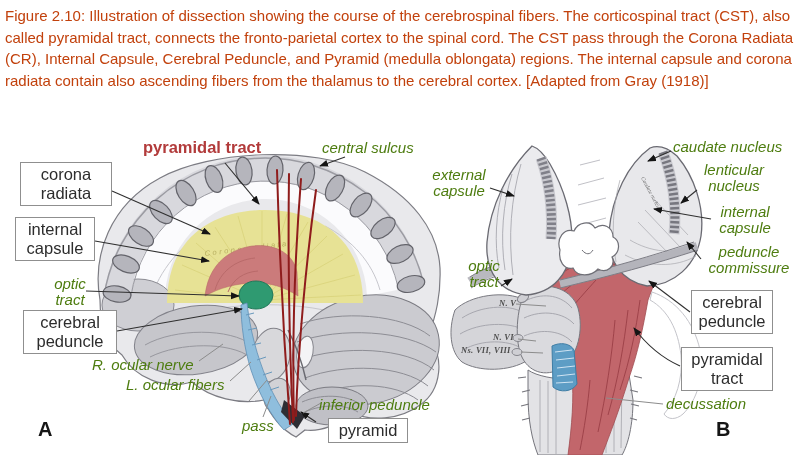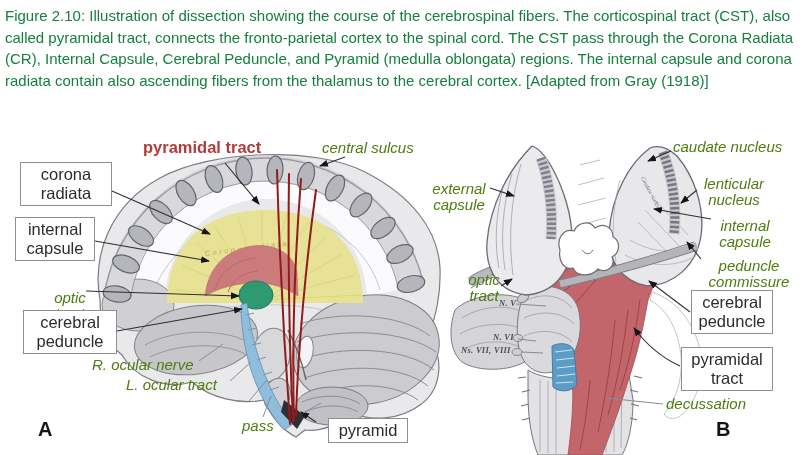--- a/index.html
+++ b/index.html
@@ -1,22 +1,22 @@
 <!DOCTYPE html>
 <html><head>
 <meta charset="utf-8">
 <style>
   html,body{margin:0;padding:0;background:#fff;}
   .stage{position:relative;width:800px;height:455px;background:#ffffff;overflow:hidden;
          font-family:"Liberation Sans",sans-serif;}
   .cap{position:absolute;left:5px;top:5px;width:790px;margin:0;
-       font:15px/21.6px "Liberation Sans",sans-serif;color:#15803d;}
+       font:15px/21.6px "Liberation Sans",sans-serif;color:#c2410c;}
   .art{position:absolute;left:0;top:0;}
   .it{position:absolute;font:italic 15px "Liberation Sans",sans-serif;color:#4d7c0f;white-space:nowrap;}
-  .itw{white-space:normal;text-align:center;line-height:15.5px;margin-top:14px;}
+  .itw{white-space:normal;text-align:center;line-height:15.5px;}
   .box{position:absolute;box-sizing:border-box;font:16.5px/19px "Liberation Sans",sans-serif;
        color:#2d2d2d;text-align:center;background:#fff;border:1px solid #8f8f8f;padding:2px 4px;}
   .redtitle{position:absolute;font:bold 16.5px "Liberation Sans",sans-serif;color:#b23b3b;white-space:nowrap;}
   .pl{position:absolute;font:bold 20px "Liberation Sans",sans-serif;color:#151515;}
   .sm{position:absolute;font:italic bold 8.5px "Liberation Serif",serif;color:#4e4e4e;
       white-space:nowrap;letter-spacing:.3px;text-align:center;}
 </style>
 </head>
 <body>
 
@@ -220,22 +220,23 @@
     </g>
   </svg>
 
   <div class="redtitle" style="left:143px;top:138px">pyramidal tract</div>
   <div class="it" style="left:322px;top:139px">central sulcus</div>
   <div class="box" style="left:20px;top:162px;width:92px">corona radiata</div>
   <div class="box" style="left:15px;top:217px;width:80px">internal capsule</div>
   <div class="it itw" style="left:42px;top:276px;width:56px">optic tract</div>
   <div class="box" style="left:23px;top:310px;width:94px">cerebral peduncle</div>
   <div class="it" style="left:92px;top:356px">R. ocular nerve</div>
-  <div class="it" style="left:126px;top:376px">L. ocular tract</div>
+  <div class="it" style="left:126px;top:376px">L. ocular fibers</div>
   <div class="it" style="left:242px;top:417px">pass</div>
+  <div class="it" style="left:319px;top:396px">inferior peduncle</div>
   <div class="box" style="left:328px;top:418px;width:80px;white-space:nowrap">pyramid</div>
   <div class="pl" style="left:38px;top:418px">A</div>
 
   <div class="it" style="left:673px;top:138px">caudate nucleus</div>
   <div class="it itw" style="left:698px;top:162px;width:72px">lenticular nucleus</div>
   <div class="it itw" style="left:428px;top:167px;width:62px">external capsule</div>
   <div class="it itw" style="left:712px;top:204px;width:66px">internal capsule</div>
   <div class="it itw" style="left:701px;top:244px;width:96px">peduncle commissure</div>
   <div class="it itw" style="left:461px;top:258px;width:46px">optic tract</div>
   <div class="sm" style="left:499px;top:298px">N. V</div>

